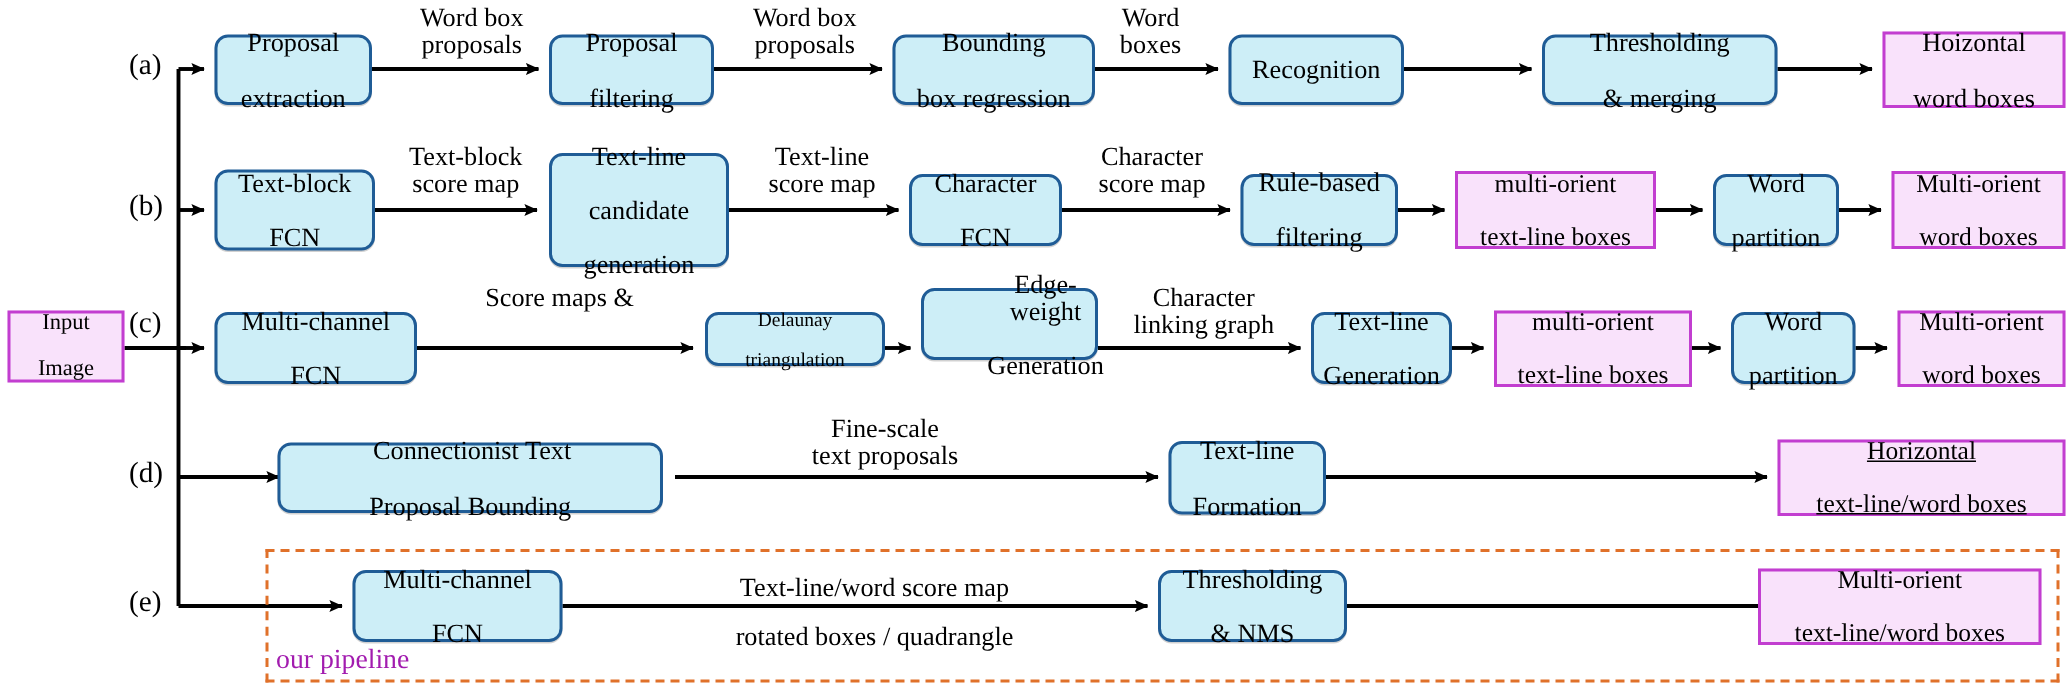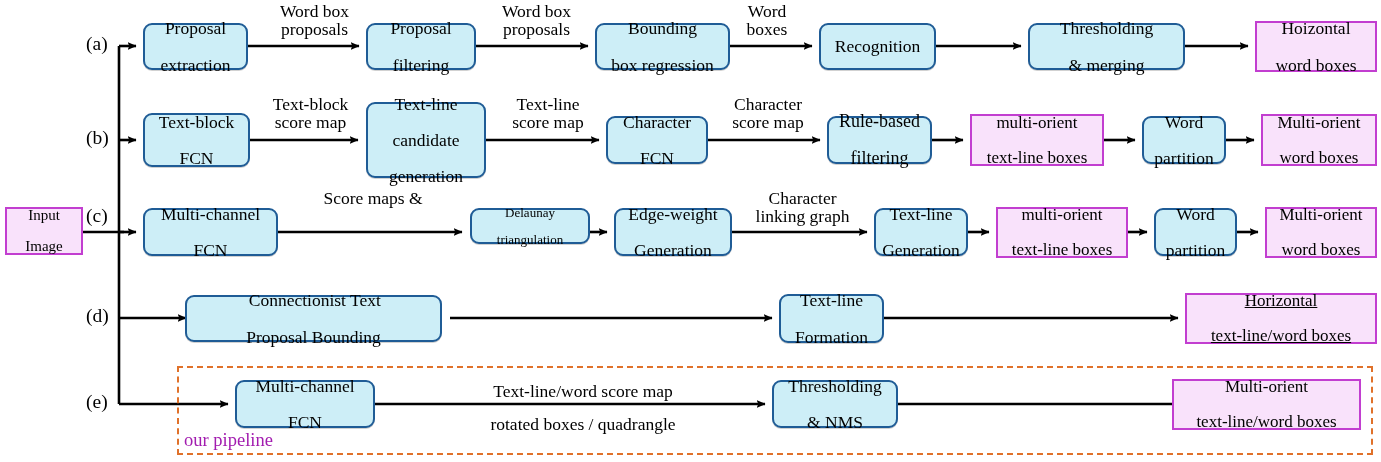--- a/index.html
+++ b/index.html
@@ -211,21 +211,21 @@
   </div>
 
   <div class="node proc" style="left:143px;top:208px;width:135px;height:48px;font-size:17.5px;">
     <span><span>Multi-channel</span><br>
           <span>FCN</span></span>
   </div>
   <div class="node proc" style="left:470px;top:208px;width:120px;height:36px;font-size:13px;">
     <span><span>Delaunay</span><br>
           <span>triangulation</span></span>
   </div>
-  <div class="node proc" style="left:614px;top:208px;width:118px;height:48px;font-size:17.5px;">
+  <div class="node proc" style="left:614px;top:192px;width:118px;height:48px;font-size:17.5px;padding-left:48px;">
     <span><span>Edge-weight</span><br>
           <span>Generation</span></span>
   </div>
   <div class="node proc" style="left:874px;top:208px;width:94px;height:48px;font-size:17.5px;">
     <span><span>Text-line</span><br>
           <span>Generation</span></span>
   </div>
   <div class="node out" style="left:996px;top:207px;width:132px;height:51px;font-size:17px;">
     <span><span>multi-orient</span><br>
           <span>text-line boxes</span></span>
@@ -252,20 +252,24 @@
           <span>Proposal Bounding</span></span>
   </div>
   <div class="node proc" style="left:779px;top:294px;width:105px;height:49px;font-size:17.5px;">
     <span><span>Text-line</span><br>
           <span>Formation</span></span>
   </div>
   <div class="node out" style="left:1185px;top:293px;width:192px;height:51px;font-size:17px;text-decoration:underline;">
     <span><span>Horizontal</span><br>
           <span>text-line/word boxes</span></span>
   </div>
+  <div class="edge-label" style="left:500px;top:276px;width:180px;font-size:17.5px;">
+    <span>Fine-scale</span><br>
+    <span>text proposals</span>
+  </div>
 
   <div class="node proc" style="left:235px;top:380px;width:140px;height:48px;font-size:17.5px;">
     <span><span>Multi-channel</span><br>
           <span>FCN</span></span>
   </div>
   <div class="node proc" style="left:772px;top:380px;width:126px;height:48px;font-size:17.5px;">
     <span><span>Thresholding</span><br>
           <span>&amp; NMS</span></span>
   </div>
   <div class="node out" style="left:1172px;top:379px;width:189px;height:51px;font-size:17px;">

